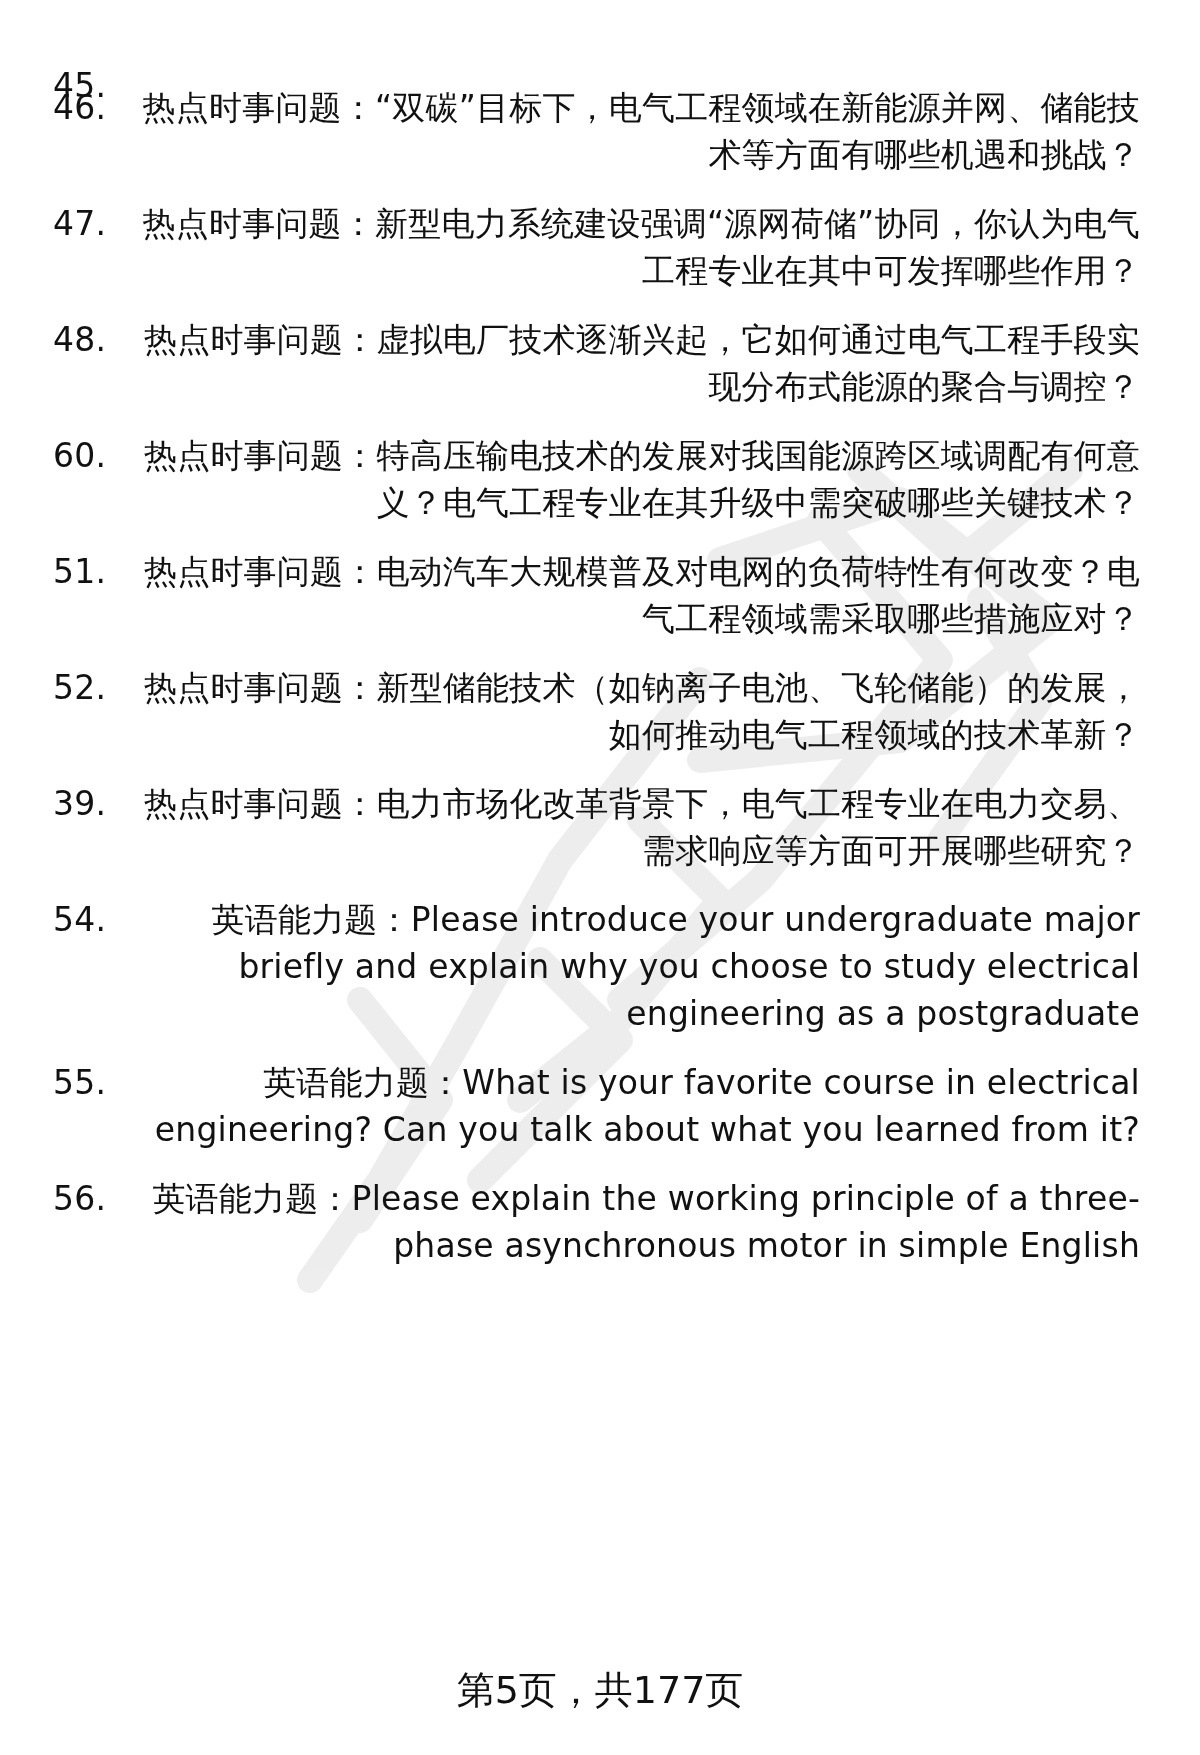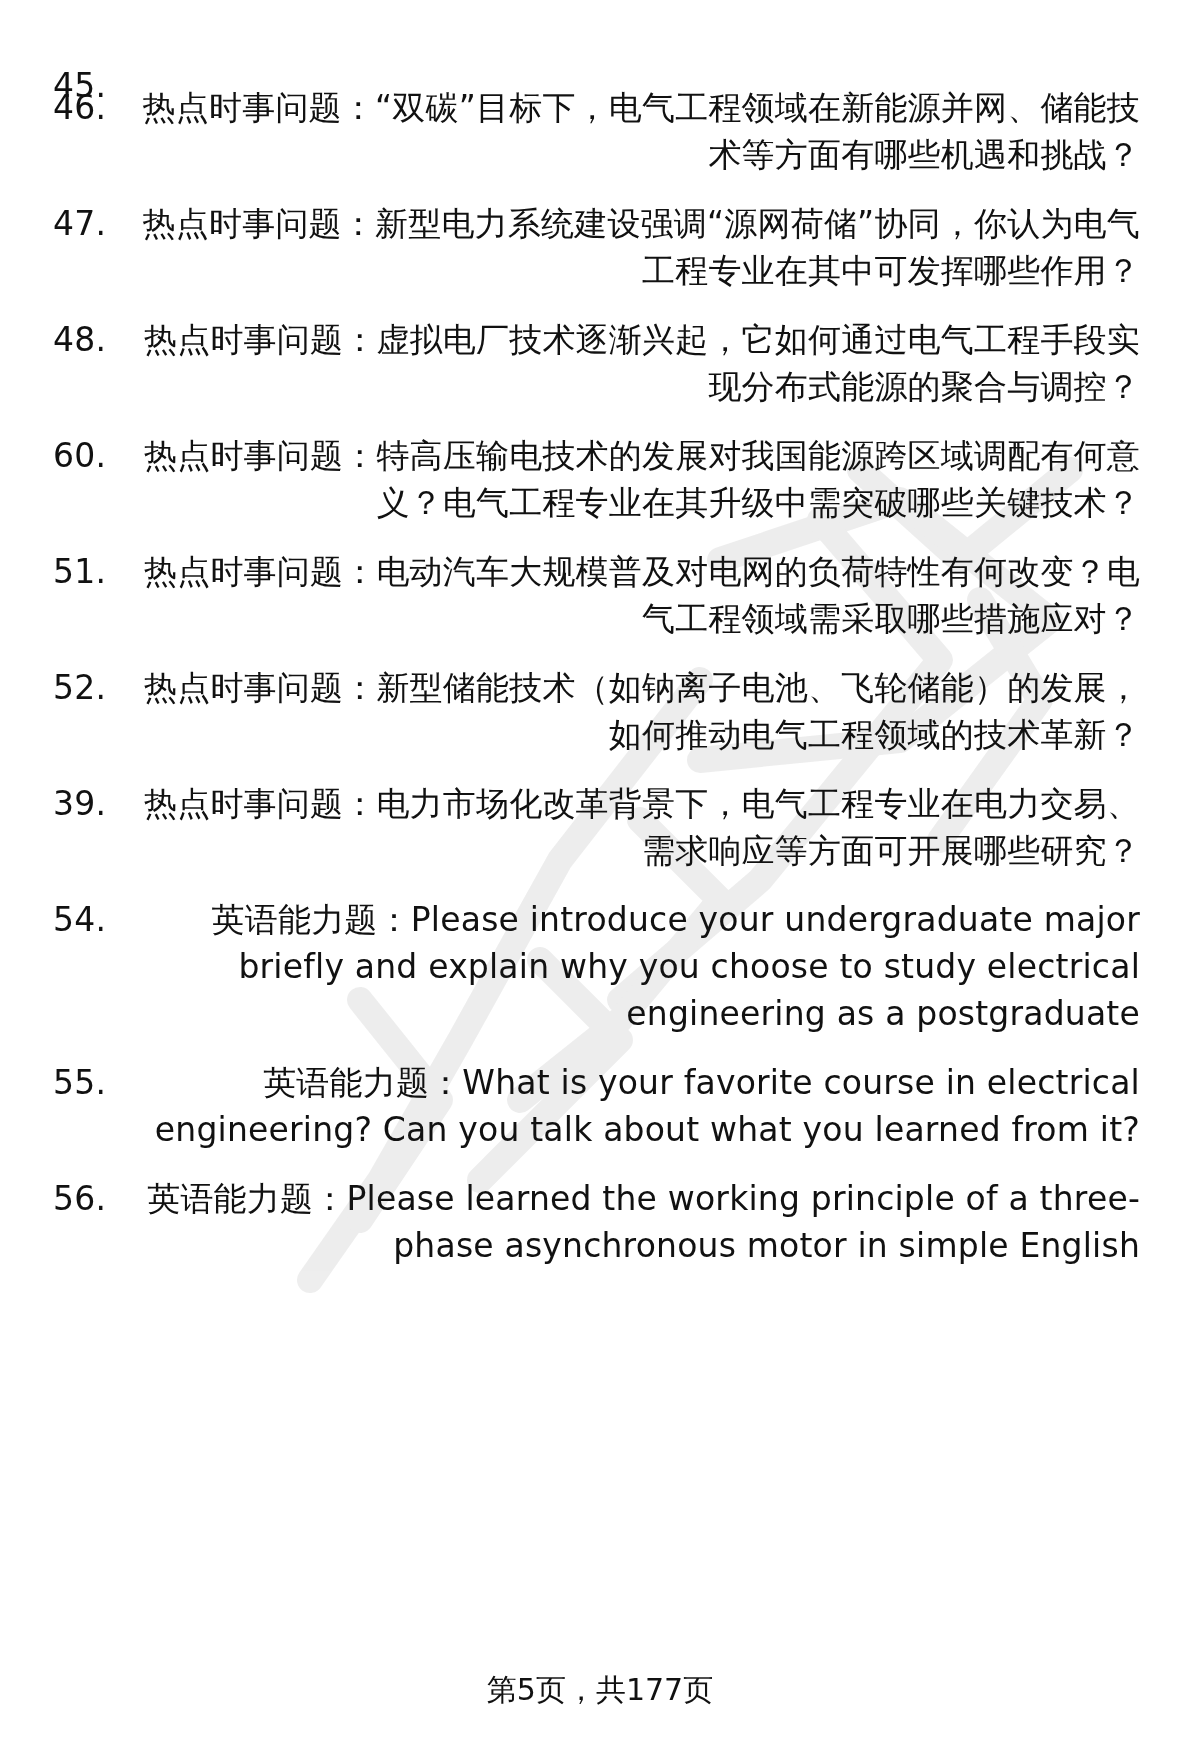--- a/index.html
+++ b/index.html
@@ -56,21 +56,21 @@
     }
     .qtext {
       display: block;
     }
     .footer {
       position: absolute;
       left: 0;
       top: 1668px;
       width: 1200px;
       text-align: center;
-      font-size: 30px;
+      font-size: 38px;
       line-height: 44px;
     }
   </style>
 </head>
 <body>
 
 <svg class="watermark" viewBox="0 0 1200 1755" xmlns="http://www.w3.org/2000/svg">
   <g fill="none" stroke="#ececec" stroke-width="26" stroke-linejoin="round" stroke-linecap="round" opacity="0.9">
     <path d="M860 470 L960 560 L1070 470"></path>
     <path d="M720 560 L900 500 L1050 620 L900 740 L700 760"></path>
@@ -119,20 +119,20 @@
     <li class="qitem">
       <span class="qnum">54.</span>
       <span class="qtext">英语能力题：Please introduce your undergraduate major briefly and explain why you choose to study electrical engineering as a postgraduate</span>
     </li>
     <li class="qitem">
       <span class="qnum">55.</span>
       <span class="qtext">英语能力题：What is your favorite course in electrical engineering? Can you talk about what you learned from it?</span>
     </li>
     <li class="qitem">
       <span class="qnum">56.</span>
-      <span class="qtext">英语能力题：Please learned the working principle of a three-phase asynchronous motor in simple English</span>
+      <span class="qtext">英语能力题：Please explain the working principle of a three-phase asynchronous motor in simple English</span>
     </li>
   </ol>
 
   <div class="footer">
     <span>第5页，共177页</span>
   </div>
 </div>
 
 </body></html>

